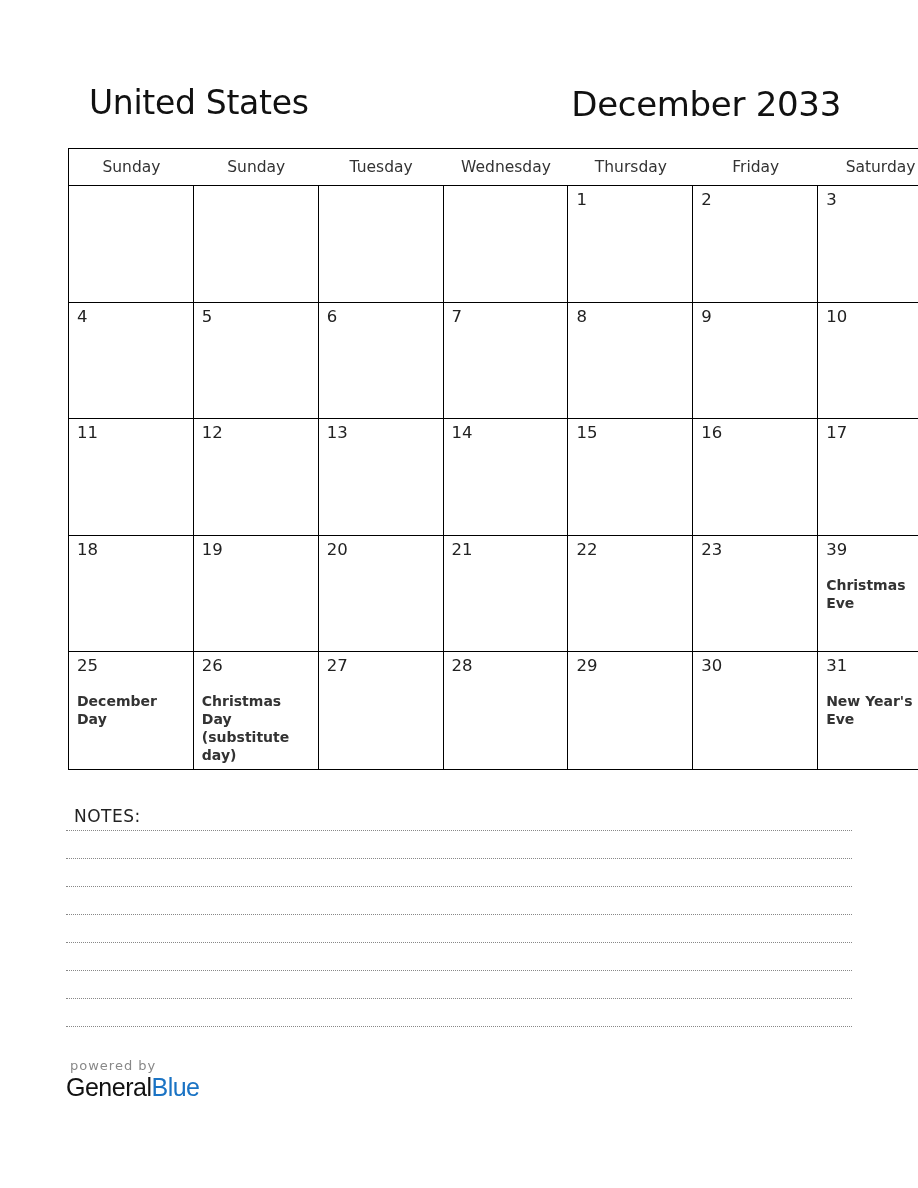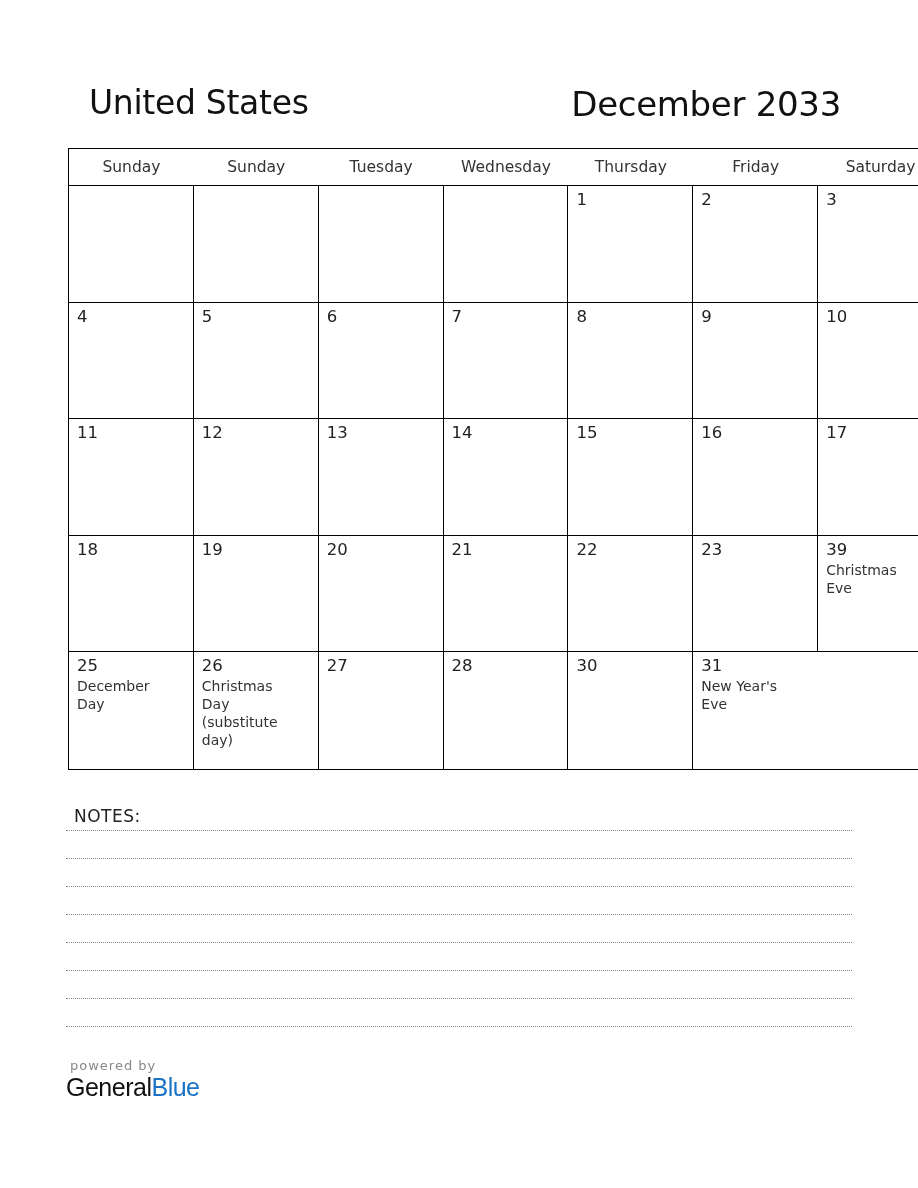--- a/index.html
+++ b/index.html
@@ -7,21 +7,21 @@
   .title-left { position: absolute; left: 77px; top: 83px; font-size: 33px; font-weight: normal; color: #111; letter-spacing: -0.3px; margin-left: 12px; }
   .title-right { position: absolute; right: 77px; top: 84px; font-size: 34px; color: #111; letter-spacing: -0.3px; }
   .calendar { position: absolute; left: 68px; top: 148px; width: 876px; border: 1px solid #000; box-sizing: border-box; }
   .cal-header { display: grid; grid-template-columns: repeat(7, 1fr); height: 36px; border-bottom: 1px solid #000; }
   .dow { display: flex; align-items: center; justify-content: center; font-size: 15.5px; color: #333; }
   .weeks { display: grid; grid-template-columns: repeat(7, 1fr); grid-auto-rows: 116.6px; }
   .cell { border-right: 1px solid #000; border-bottom: 1px solid #000; padding: 4px 8px; box-sizing: border-box; overflow: hidden; }
   .cell.col-7 { border-right: none; }
   .cell.last-row { border-bottom: none; }
   .day-num { font-size: 16.5px; color: #222; line-height: 20px; display: block; }
-  .holiday { font-size: 14px; color: #333; line-height: 18px; display: block; margin-top: 1px; }
+  .holiday { font-size: 14px; color: #333; line-height: 18px; display: block; margin-top: 16px; font-weight: bold; }
   .notes { position: absolute; left: 66px; top: 806px; width: 786px; }
   .notes-label { font-size: 17px; color: #222; margin-left: 8px; letter-spacing: 0.5px; }
   .note-line { position: absolute; left: 0; width: 786px; border-top: 1px dotted #888; height: 0; }
   .footer { position: absolute; left: 66px; top: 1058px; }
   .powered { font-size: 13px; color: #888; letter-spacing: 1px; margin-left: 4px; }
   .brand { font-size: 25px; margin-top: 0px; letter-spacing: -0.5px; font-family: "Liberation Sans", sans-serif; }
   .brand .general { color: #111; }
   .brand .blue { color: #1a73c4; }
 </style>
 </head>
@@ -133,20 +133,23 @@
       <div class="cell col-2 last-row">
         <span class="day-num">26</span>
         <span class="holiday" style="max-width: 88px;">Christmas Day (substitute day)</span>
       </div>
       <div class="cell col-3 last-row">
         <span class="day-num">27</span>
       </div>
       <div class="cell col-4 last-row">
         <span class="day-num">28</span>
       </div>
+      <div class="cell col-5 last-row">
+        <span class="day-num">29</span>
+      </div>
       <div class="cell col-6 last-row">
         <span class="day-num">30</span>
       </div>
       <div class="cell col-7 last-row">
         <span class="day-num">31</span>
         <span class="holiday" style="max-width: 88px;">New Year's Eve</span>
       </div>
     </div>
 </div>
 

